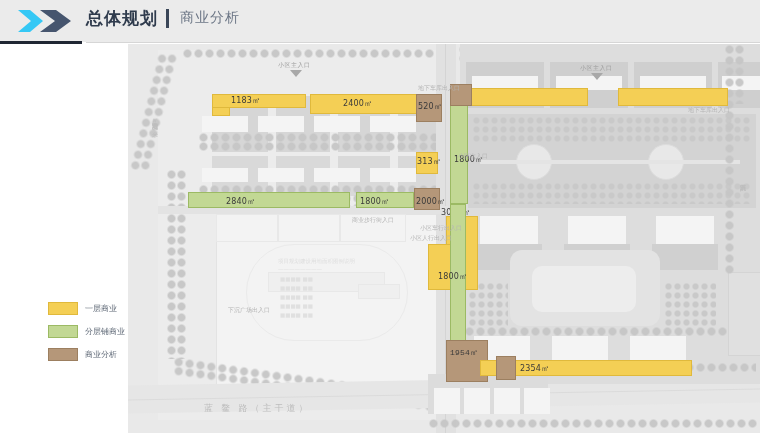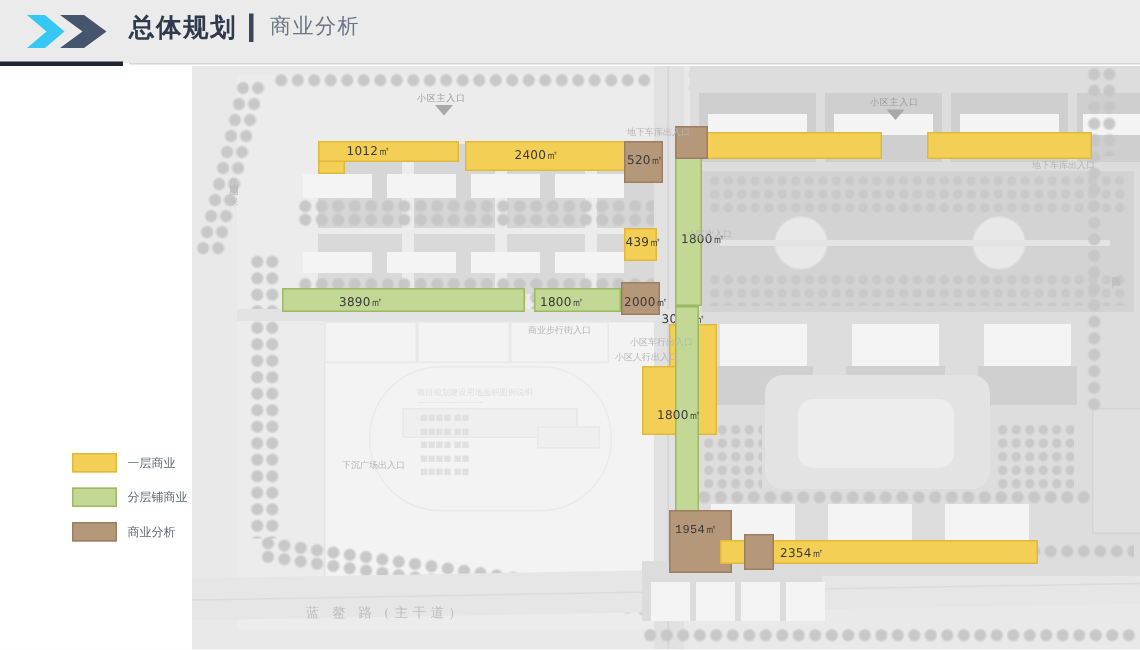--- a/index.html
+++ b/index.html
@@ -165,21 +165,21 @@
     border-left: 6px solid transparent;
     border-right: 6px solid transparent;
     border-top: 7px solid #a8a8a8;
   }
   .road-lbl {
     position: absolute;
     font-size: 9px;
     color: #bdbdbd;
     white-space: nowrap;
     letter-spacing: 3px;
-    font-family: Liberation Sans, sans-serif;
+    font-family: Liberation Serif, serif;
   }
   .vert-lbl {
     position: absolute;
     font-size: 6px;
     color: #bebebe;
     white-space: nowrap;
     writing-mode: vertical-rl;
     font-family: "DejaVu Sans", "Liberation Sans", sans-serif;
   }
 
@@ -361,50 +361,50 @@
     <div class="blk mp" style="left:300px;top:330px;width:120px;height:40px;background:#dcdcdc;"></div>
     <div class="bld-w mp" style="left:306px;top:344px;width:26px;height:26px;"></div>
     <div class="bld-w mp" style="left:336px;top:344px;width:26px;height:26px;"></div>
     <div class="bld-w mp" style="left:366px;top:344px;width:26px;height:26px;"></div>
     <div class="bld-w mp" style="left:396px;top:344px;width:26px;height:26px;"></div>
     <div class="trees mp" style="left:300px;top:374px;width:330px;height:11px;"></div>
 
     <div class="shape s-yellow" style="left:84px;top:50px;width:18px;height:22px;"></div>
     <div class="shape s-yellow" style="left:84px;top:50px;width:94px;height:14px;"></div>
     <div class="area-lbl" style="left:103px;top:51px;">
-      <span>1012</span><span>㎡</span>
+      <span>1183</span><span>㎡</span>
     </div>
 
     <div class="shape s-yellow" style="left:182px;top:50px;width:108px;height:20px;"></div>
     <div class="area-lbl" style="left:215px;top:54px;">
       <span>2400</span><span>㎡</span>
     </div>
 
     <div class="shape s-brown" style="left:288px;top:50px;width:26px;height:28px;"></div>
     <div class="area-lbl" style="left:290px;top:57px;color:#3a3a3a;">
       <span>520</span><span>㎡</span>
     </div>
 
     <div class="shape s-yellow" style="left:288px;top:108px;width:22px;height:22px;"></div>
     <div class="area-lbl" style="left:289px;top:112px;">
-      <span>439</span><span>㎡</span>
+      <span>313</span><span>㎡</span>
     </div>
 
     <div class="shape s-green" style="left:322px;top:50px;width:18px;height:110px;"></div>
     <div class="area-lbl" style="left:326px;top:110px;">
       <span>1800</span><span>㎡</span>
     </div>
 
     <div class="shape s-yellow" style="left:340px;top:44px;width:120px;height:18px;"></div>
     <div class="shape s-yellow" style="left:490px;top:44px;width:110px;height:18px;"></div>
     <div class="shape s-brown" style="left:322px;top:40px;width:22px;height:22px;"></div>
 
     <div class="shape s-green" style="left:60px;top:148px;width:162px;height:16px;"></div>
     <div class="area-lbl" style="left:98px;top:152px;">
-      <span>3890</span><span>㎡</span>
+      <span>2840</span><span>㎡</span>
     </div>
 
     <div class="shape s-green" style="left:228px;top:148px;width:58px;height:16px;"></div>
     <div class="area-lbl" style="left:232px;top:152px;">
       <span>1800</span><span>㎡</span>
     </div>
 
     <div class="shape s-brown" style="left:286px;top:144px;width:26px;height:22px;"></div>
     <div class="area-lbl" style="left:288px;top:152px;">
       <span>2000</span><span>㎡</span>

